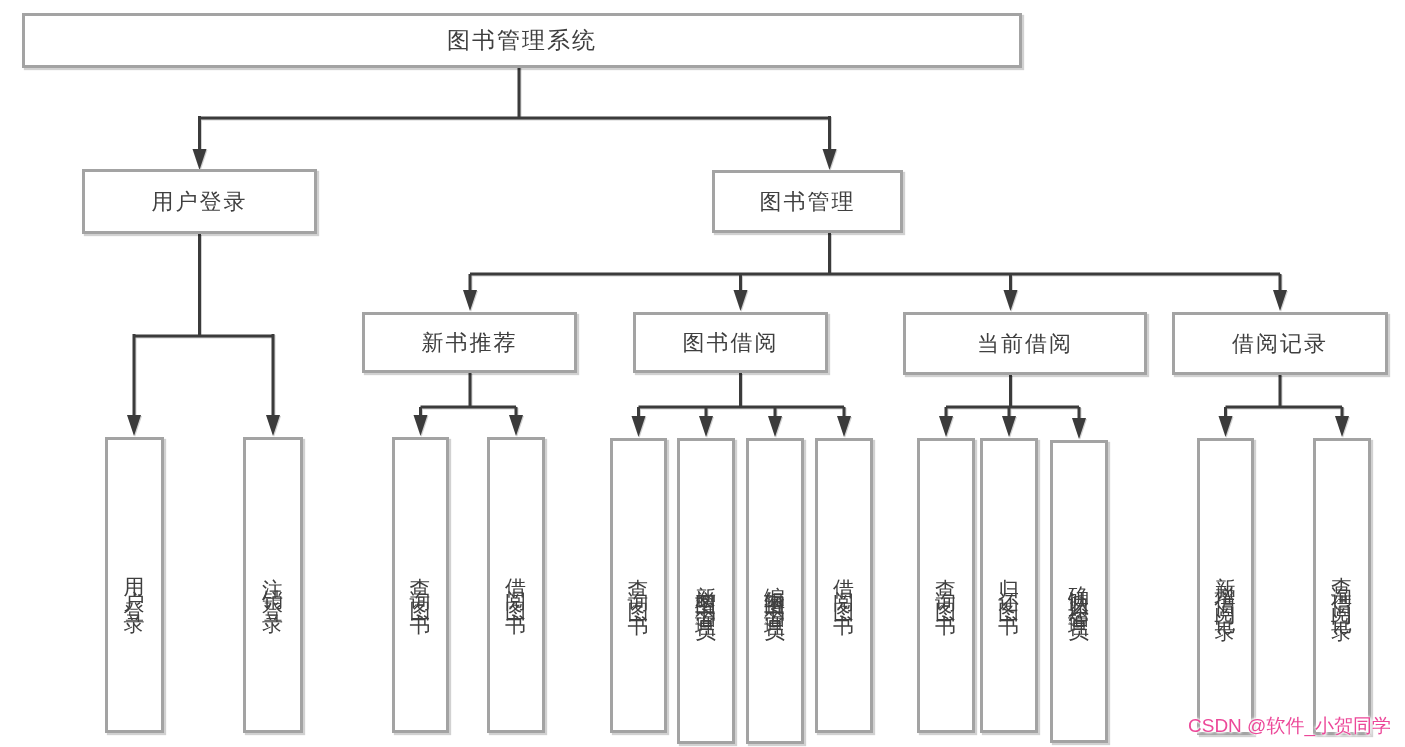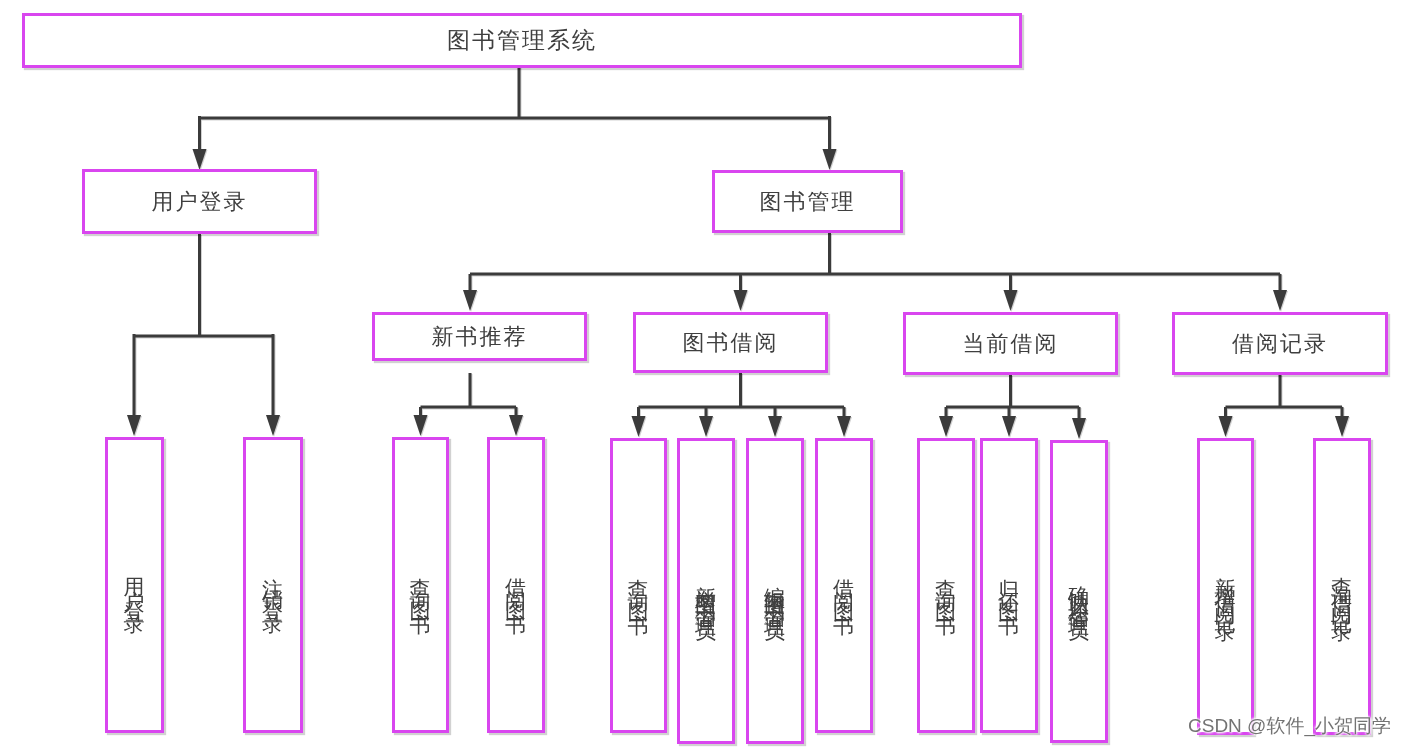--- a/index.html
+++ b/index.html
@@ -11,21 +11,21 @@
     overflow:hidden;
   }
   svg.wires{
     position:absolute;left:0;top:0;width:1405px;height:747px;
     filter:drop-shadow(1px 1px 0.5px rgba(0,0,0,0.18));
   }
   svg.wires path{stroke:#3b3b3b;stroke-width:3;fill:none;}
   svg.wires polygon{fill:#3b3b3b;stroke:none;}
   .box{
     position:absolute;
-    border:3px solid #d946ef;
+    border:3px solid #a3a3a3;
     background:#ffffff;
     box-sizing:border-box;
     display:flex;align-items:center;justify-content:center;
     box-shadow:2px 2px 1px rgba(0,0,0,0.18);
     color:#3f3f3f;
   }
   .hlabel{
     font-size:22px;letter-spacing:2px;color:#3f3f3f;white-space:nowrap;
   }
   .root .hlabel{font-size:23px;}
@@ -36,21 +36,21 @@
     letter-spacing:12px;
     color:#3f3f3f;
     line-height:1;
   }
   .vtext.mid{letter-spacing:9px;}
   .vtext.tight{letter-spacing:5px;}
   .watermark{
     position:absolute;
     left:1188px;top:713px;width:212px;
     font-size:19px;
-    color:#737373;
+    color:#ec4899;
     white-space:nowrap;
     text-shadow:0 0 2px #ffffff,0 0 4px #ffffff,1px 1px 2px #ffffff,-1px -1px 2px #ffffff;
     z-index:5;
   }
 </style>
 </head>
 <body>
 
 <div class="canvas">
 
@@ -101,27 +101,27 @@
     <span class="hlabel">图书管理系统</span>
   </div>
 
   <div class="box" style="left:82px;top:169px;width:235px;height:65px;">
     <span class="hlabel">用户登录</span>
   </div>
   <div class="box" style="left:712px;top:170px;width:191px;height:63px;">
     <span class="hlabel">图书管理</span>
   </div>
 
-  <div class="box" style="left:372px;top:312px;width:215px;height:49px;justify-content:center;">
+  <div class="box" style="left:362px;top:312px;width:215px;height:61px;justify-content:center;">
     <span class="hlabel">新书推荐</span>
   </div>
   <div class="box" style="left:633px;top:312px;width:195px;height:61px;">
     <span class="hlabel">图书借阅</span>
   </div>
-  <div class="box" style="left:903px;top:312px;width:215px;height:63px;">
+  <div class="box" style="left:903px;top:312px;width:244px;height:63px;">
     <span class="hlabel">当前借阅</span>
   </div>
   <div class="box" style="left:1172px;top:312px;width:216px;height:63px;">
     <span class="hlabel">借阅记录</span>
   </div>
 
   <div class="box" style="left:105px;top:437px;width:59px;height:296px;">
     <span class="vtext">用户登录</span>
   </div>
   <div class="box" style="left:243px;top:437px;width:60px;height:296px;">

